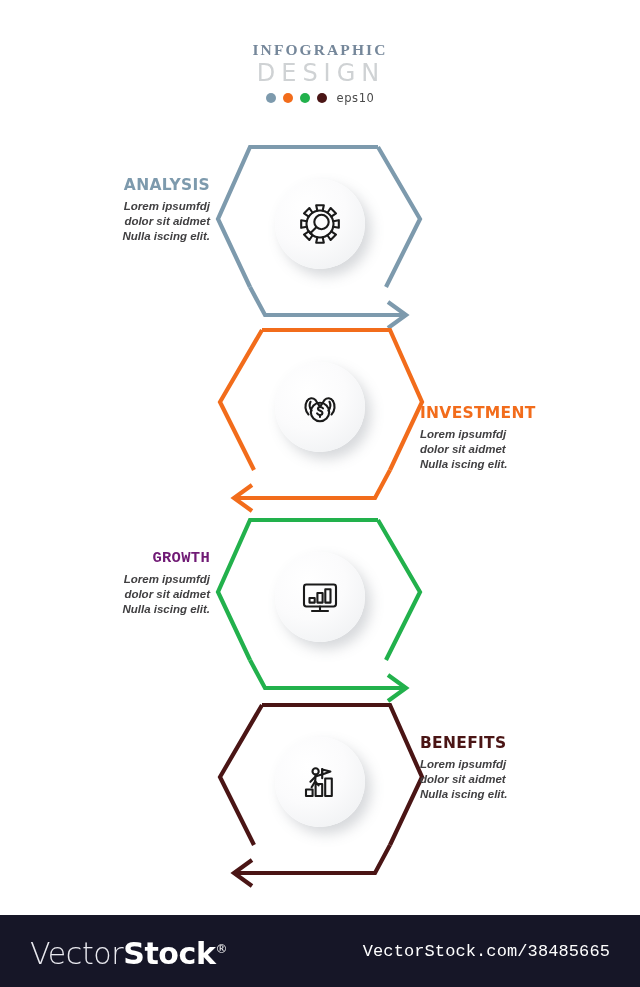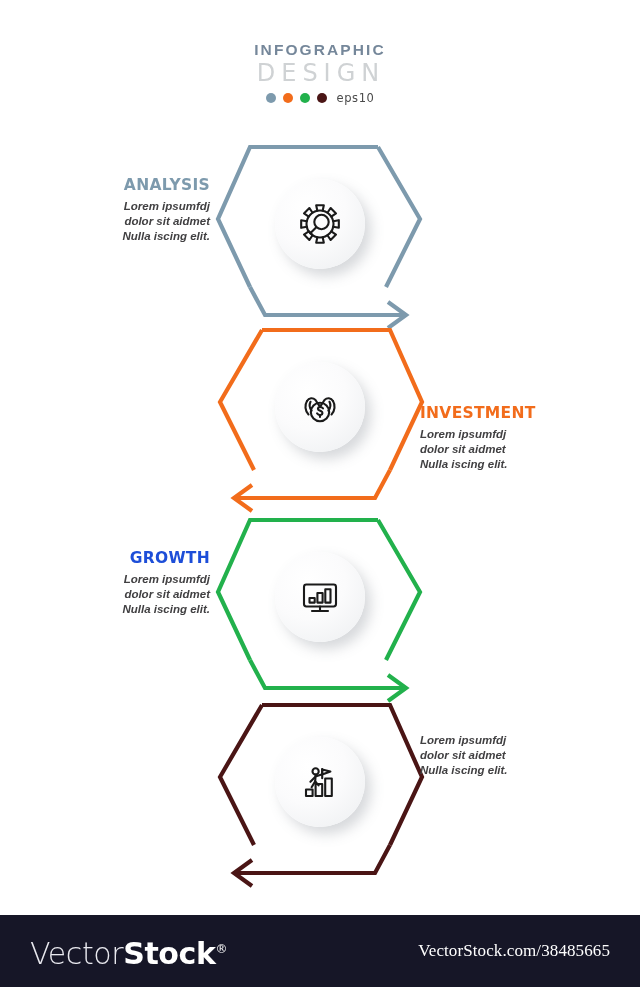--- a/index.html
+++ b/index.html
@@ -23,21 +23,21 @@
     left: 0; top: 40px;
     width: 640px;
     text-align: center;
   }
   .header-line1 {
     font-size: 15.5px;
     font-weight: 700;
     letter-spacing: 2.1px;
     color: #75879a;
     line-height: 19px;
-    font-family: Liberation Sans, sans-serif;
+    font-family: Liberation Serif, serif;
     text-align: center;
   }
   .header-line2 {
     font-size: 24px;
     font-weight: 400;
     letter-spacing: 6px;
     color: #cfd2d4;
     line-height: 27px;
     margin-top: 1px;
     padding-left: 2px;
@@ -138,21 +138,21 @@
     font-size: 30px;
     color: #ffffff;
     letter-spacing: -0.4px;
     line-height: 32px;
     white-space: nowrap;
   }
   .wm-logo .light { font-weight: 300; color: #e9e9ef; }
   .wm-logo .bold  { font-weight: 700; color: #ffffff; }
   .wm-logo .reg   { font-size: 12px; vertical-align: super; font-weight: 400; }
   .wm-url {
-    font-family: Liberation Serif, serif;
+    font-family: Liberation Mono, monospace;
     font-size: 17px;
     color: #ffffff;
     letter-spacing: 0.1px;
     white-space: nowrap;
   }
 </style>
 </head>
 <body>
 
 <div id="canvas">
@@ -280,21 +280,21 @@
       <rect x="8" y="11.5" width="32" height="22" rx="2.4" fill="none" stroke="#1a1a1a" stroke-width="2.1" stroke-linecap="round" stroke-linejoin="round"></rect>
       <line x1="24" y1="33.5" x2="24" y2="38" fill="none" stroke="#1a1a1a" stroke-width="2.1" stroke-linecap="round" stroke-linejoin="round"></line>
       <line x1="16" y1="38" x2="32" y2="38" fill="none" stroke="#1a1a1a" stroke-width="2.1" stroke-linecap="round" stroke-linejoin="round"></line>
       <rect x="13.5" y="25" width="5.2" height="4.6" fill="none" stroke="#1a1a1a" stroke-width="2.1" stroke-linecap="round" stroke-linejoin="round"></rect>
       <rect x="21.4" y="20" width="5.2" height="9.6" fill="none" stroke="#1a1a1a" stroke-width="2.1" stroke-linecap="round" stroke-linejoin="round"></rect>
       <rect x="29.3" y="16.2" width="5.2" height="13.4" fill="none" stroke="#1a1a1a" stroke-width="2.1" stroke-linecap="round" stroke-linejoin="round"></rect>
     </svg>
           </span>
         </div>
         <div class="txt left">
-          <div class="txt-title" style="color: #1d4ed8;">GROWTH</div>
+          <div class="txt-title" style="color: #701a75; font-family: Liberation Mono, monospace;">GROWTH</div>
           <div class="txt-body">
             <div>Lorem ipsumfdj</div>
             <div>dolor sit aidmet</div>
             <div>Nulla iscing elit.</div>
           </div>
         </div>
       </div>
       <div class="step" style="top: 695px;">
         <svg class="step-svg" viewBox="0 0 220 190" width="220" height="190" preserveAspectRatio="none">
             <g transform="translate(220,0) scale(-1,1)">
@@ -315,20 +315,21 @@
       <path d="M19.2 23.4 L 15.6 29.2" fill="none" stroke="#1a1a1a" stroke-width="2.1" stroke-linecap="round" stroke-linejoin="round"></path>
       <path d="M19.2 23.4 L 22.6 27.4" fill="none" stroke="#1a1a1a" stroke-width="2.1" stroke-linecap="round" stroke-linejoin="round"></path>
       <path d="M19.4 18.6 L 25.6 16.6" fill="none" stroke="#1a1a1a" stroke-width="2.1" stroke-linecap="round" stroke-linejoin="round"></path>
       <path d="M18.6 19.6 L 14.4 23.8" fill="none" stroke="#1a1a1a" stroke-width="2.1" stroke-linecap="round" stroke-linejoin="round"></path>
       <line x1="26.2" y1="11" x2="26.2" y2="20.2" fill="none" stroke="#1a1a1a" stroke-width="2.1" stroke-linecap="round" stroke-linejoin="round"></line>
       <path d="M26.2 11.4 L 34.4 13.4 L 26.2 16.6 Z" fill="none" stroke="#1a1a1a" stroke-width="2.1" stroke-linecap="round" stroke-linejoin="round"></path>
     </svg>
           </span>
         </div>
         <div class="txt right">
+          <div class="txt-title" style="color: rgb(74, 21, 21);">BENEFITS</div>
           <div class="txt-body">
             <div>Lorem ipsumfdj</div>
             <div>dolor sit aidmet</div>
             <div>Nulla iscing elit.</div>
           </div>
         </div>
       </div>
     </div>
 
   <div class="footer" style="background: rgb(22, 22, 39);">

